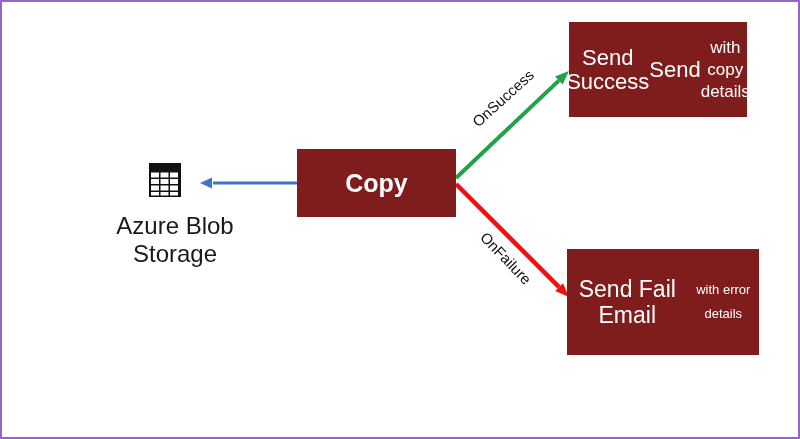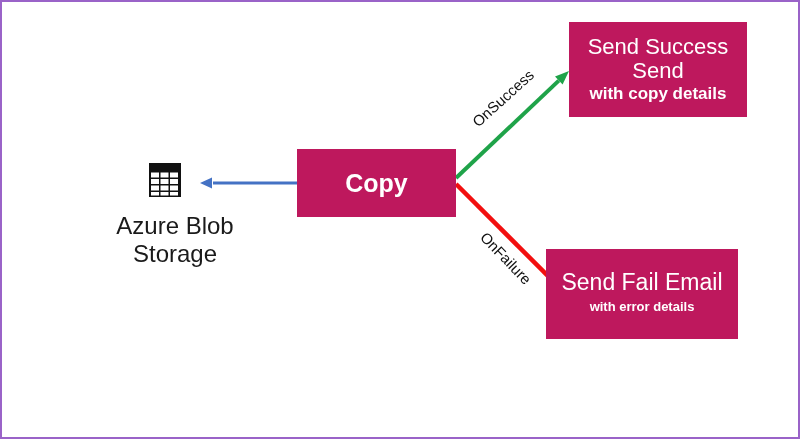--- a/index.html
+++ b/index.html
@@ -17,42 +17,42 @@
     border: 2px solid #9a63c8;
     pointer-events: none;
   }
   .arrows {
     position: absolute;
     left: 0; top: 0;
     width: 800px; height: 439px;
   }
   .node {
     position: absolute;
-    background: #be185d;
+    background: #7f1d1d;
     color: #ffffff;
     display: flex;
-    flex-direction: column;
+    flex-direction: row;
     align-items: center;
     justify-content: center;
     text-align: center;
   }
   .copy-node {
     left: 297px; top: 149px; width: 159px; height: 68px;
     font-size: 25px;
     font-weight: bold;
   }
   .success-node {
     left: 569px; top: 22px; width: 178px; height: 95px;
   }
   .fail-node {
-    left: 546px; top: 249px; width: 192px; height: 90px; text-align: right;
+    left: 567px; top: 249px; width: 192px; height: 106px;
   }
   .node-title { font-size: 22px; line-height: 24px; }
   .fail-node .node-title { font-size: 23px; line-height: 26px; }
-  .node-sub { font-size: 17px; line-height: 22px; margin-top: 0; font-weight: bold; }
+  .node-sub { font-size: 17px; line-height: 22px; margin-top: 0; }
   .fail-node .node-sub { font-size: 13px; line-height: 24px; }
   .source-icon {
     position: absolute;
     left: 148px; top: 161px;
     width: 34px; height: 38px;
   }
   .source-label {
     position: absolute;
     left: 75px; top: 212px; width: 200px;
     text-align: center;

